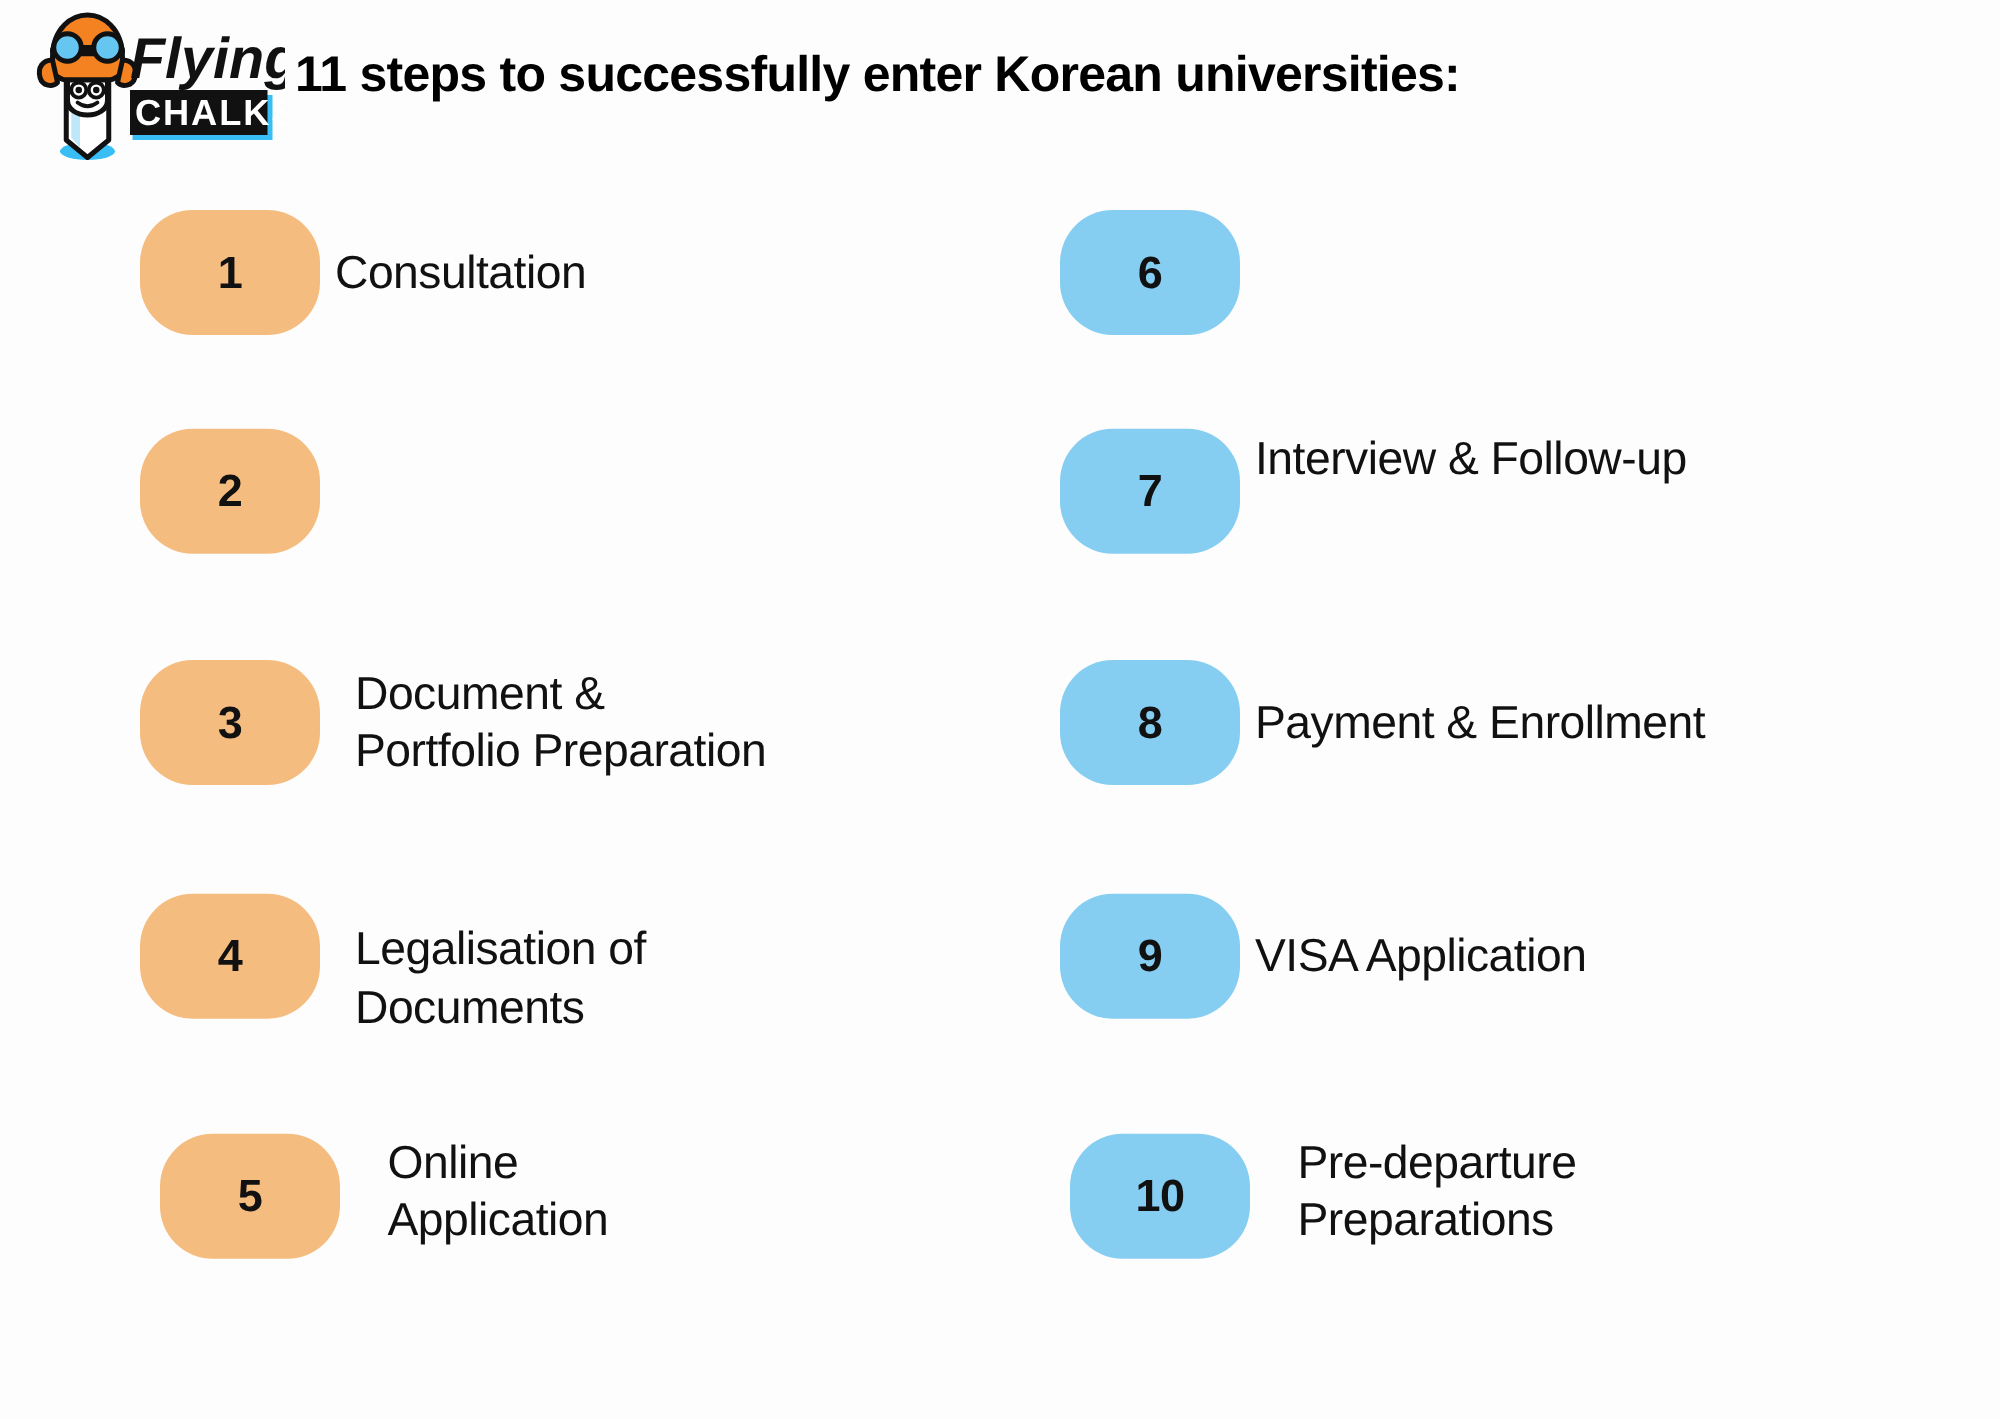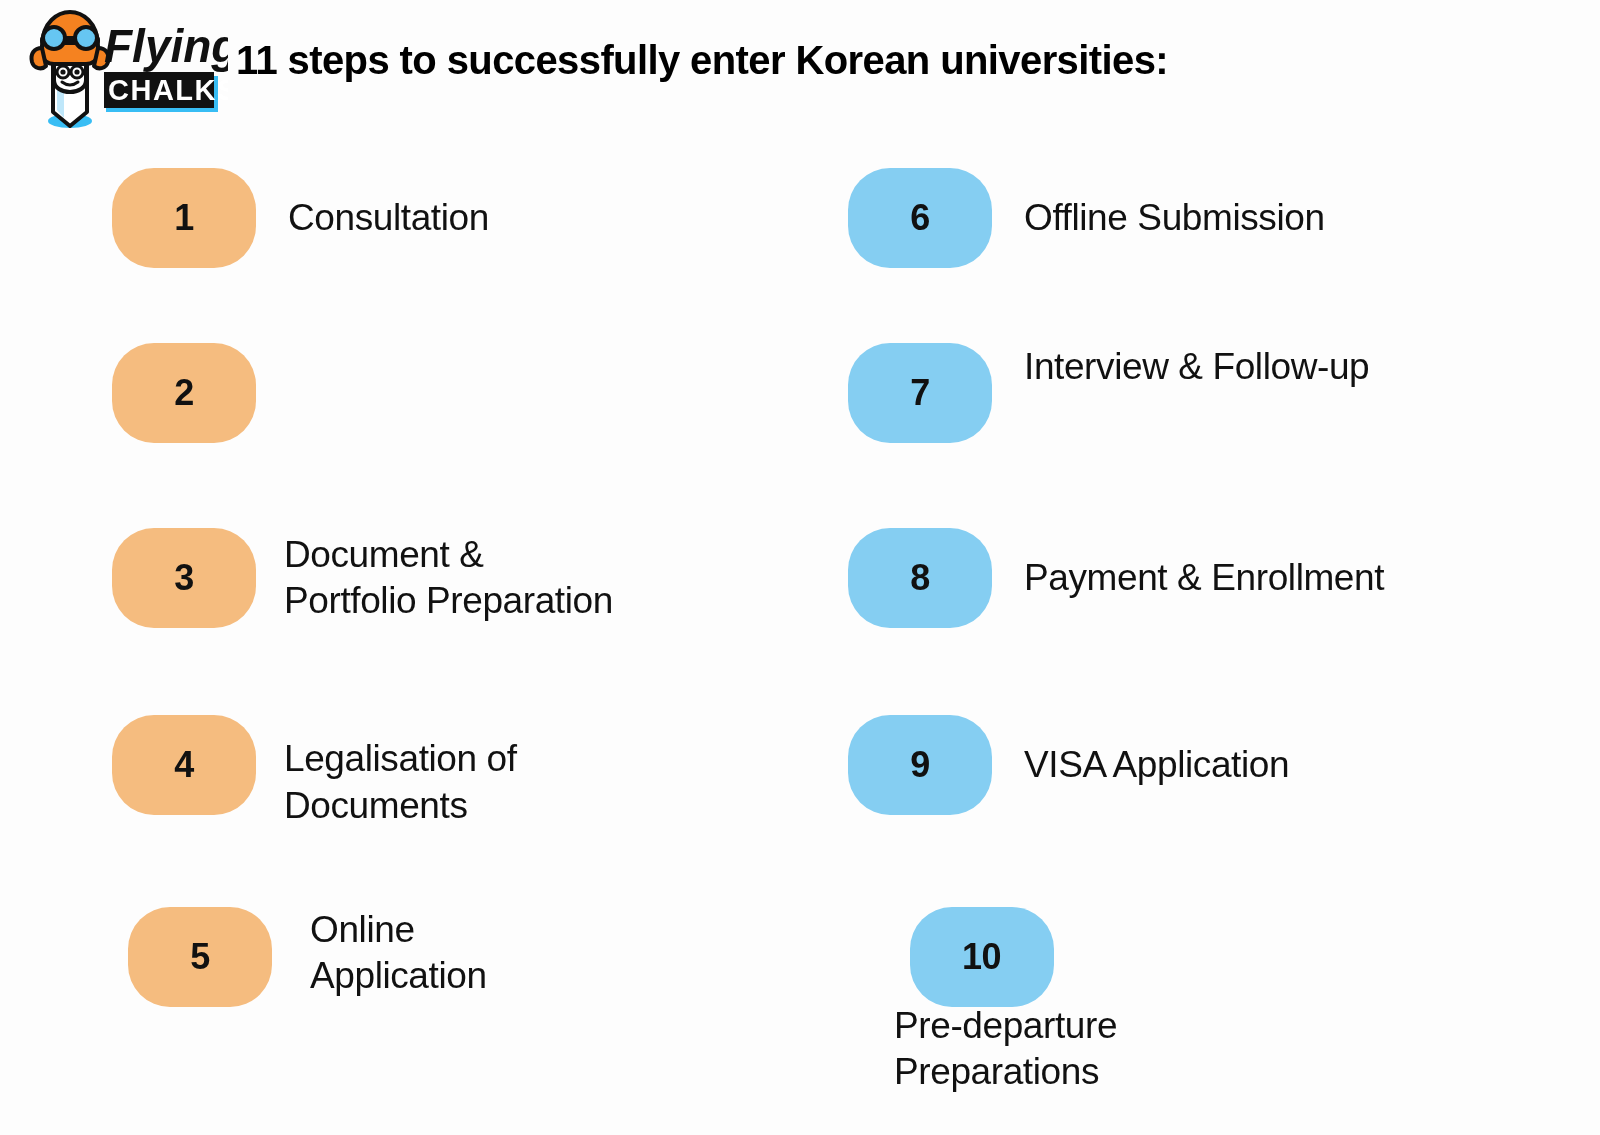--- a/index.html
+++ b/index.html
@@ -95,40 +95,40 @@
     justify-content: center;
     font-size: 36px;
     font-weight: bold;
     color: #111111;
     letter-spacing: -0.5px;
   }
   .badge.orange { background: #f5bc7f; }
   .badge.blue   { background: #85cef2; }
 
   .step-label {
-    margin-left: 32px;
+    margin-left: 12px;
     font-size: 37px;
     line-height: 1.25;
     color: #111111;
     letter-spacing: -0.4px;
     white-space: pre-line;
   }
 
   
   .s1  { top: 13px;  }
   .s2  { top: 188px; }
   .s3  { top: 373px; }
   .s4  { top: 560px; }
   .s5  { top: 752px; left: 16px; }
 
   .s6  { top: 13px;  }
   .s7  { top: 188px; }
   .s8  { top: 373px; }
   .s9  { top: 560px; }
-  .s10 { top: 752px; left: 8px; flex-direction: column; }
+  .s10 { top: 752px; left: 8px; }
 
   
   .s3 .step-label,
   .s4 .step-label,
   .s5 .step-label,
   .s10 .step-label { margin-left: 28px; }
 
   .s7 .step-label { position: relative; top: -26px; }
   .s5 .step-label { position: relative; top: -4px; left: 10px; }
   .s10 .step-label { position: relative; top: -4px; left: 10px; }
@@ -199,21 +199,20 @@
       <div class="badge orange">5</div>
       <div class="step-label">Online
 Application</div>
     </div>
   </div>
 
   <div class="column right">
 
     <div class="step s6">
       <div class="badge blue">6</div>
-      <div class="step-label">Offline Submission</div>
     </div>
 
     <div class="step s7">
       <div class="badge blue">7</div>
       <div class="step-label">Interview &amp; Follow-up</div>
     </div>
 
     <div class="step s8">
       <div class="badge blue">8</div>
       <div class="step-label">Payment &amp; Enrollment</div>

